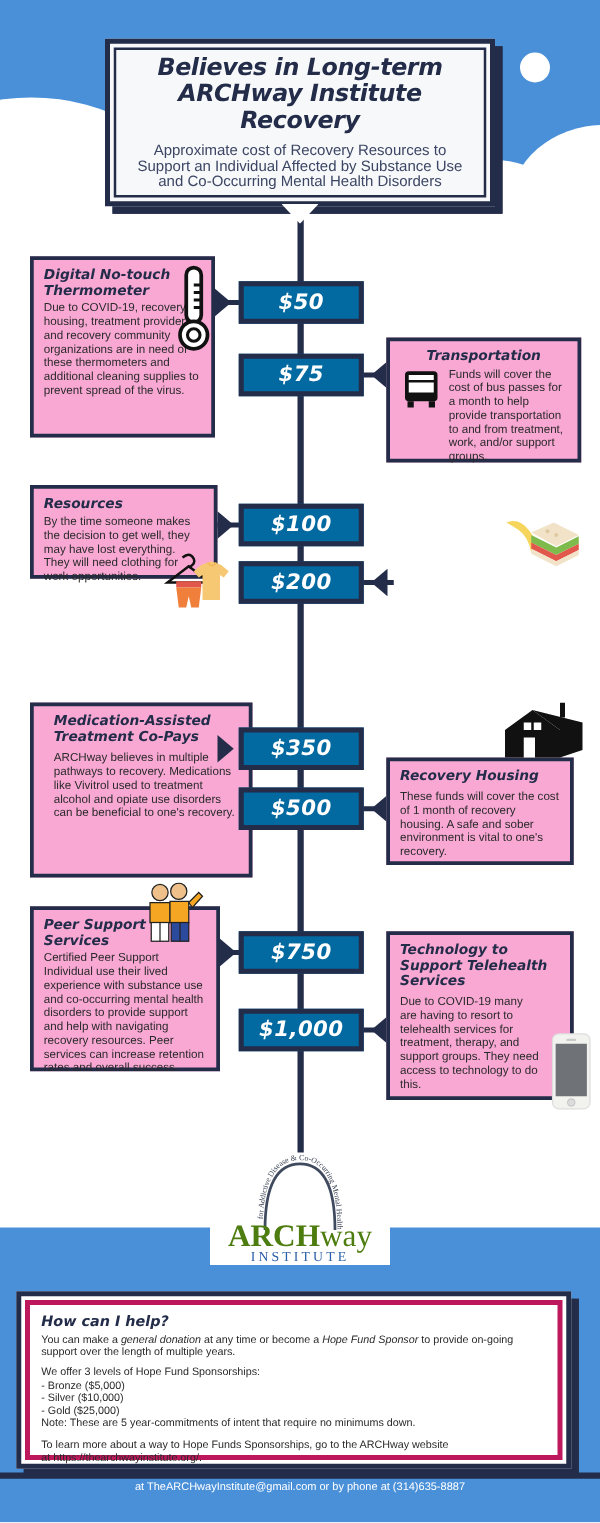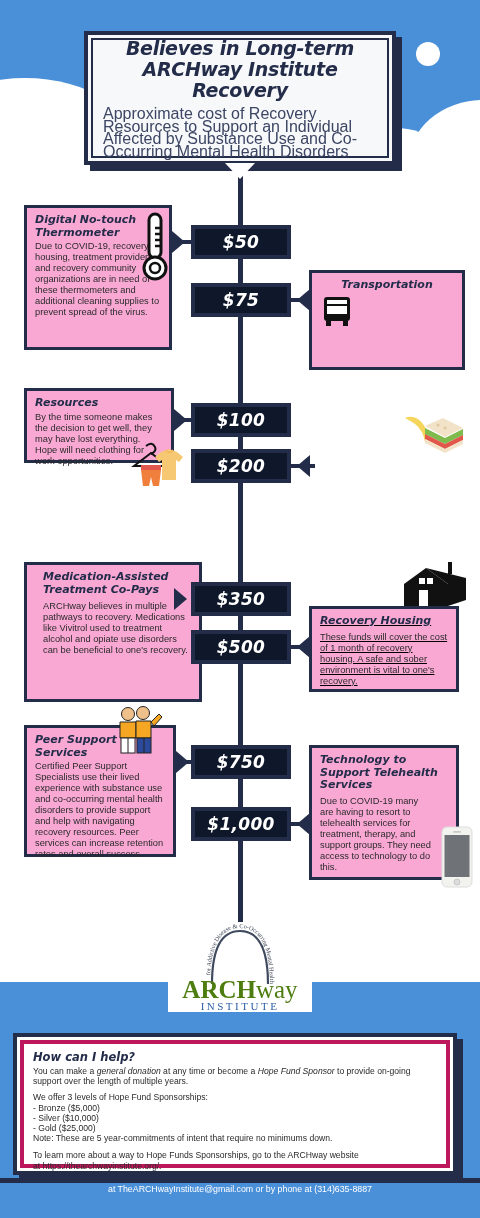--- a/index.html
+++ b/index.html
@@ -37,41 +37,41 @@
     padding:6px 10px;
   }
   .hdr-title {
     font-family:"DejaVu Sans", sans-serif;
     font-weight:bold; font-style:italic;
     font-size:19px; line-height:21px; letter-spacing:-0.3px;
     color:#232c49; text-align:center;
   }
   .hdr-sub {
     margin-top:7px;
-    font-size:16px; line-height:12.5px; color:#3c4664; 
+    font-size:12px; line-height:12.5px; color:#3c4664; text-align:center;
     font-family:"Liberation Sans", sans-serif;
   }
   
   .hdr-notch {
     position:absolute; left:225px; top:163px; width:30px; height:16px;
     background:#ffffff; clip-path:polygon(0 0, 100% 0, 50% 100%);
     z-index:5;
   }
 
   
   .spine {
     position:absolute; left:238px; top:163px; width:5px; height:790px;
     background:#232c49; z-index:1;
   }
   .spine-cap { position:absolute; left:236px; top:948px; width:9px; height:9px; background:#232c49; border-radius:50%; z-index:1; }
 
   
   .chip {
     position:absolute; width:100px; height:34px;
-    background:#0f172a; border:4px solid #232c49;
+    background:#0369a1; border:4px solid #232c49;
     display:flex; align-items:center; justify-content:center;
     color:#ffffff; z-index:4;
     font-family:"DejaVu Sans", sans-serif;
     font-weight:bold; font-style:italic; font-size:17px; letter-spacing:0.3px;
   }
 
   
   .infobox {
     position:absolute; background:#f9a8d4; border:3px solid #232c49; z-index:3;
     padding:6px 8px 7px 8px;
@@ -194,27 +194,28 @@
     <div style="display:flex; gap:5px;">
       <div class="icon-abs" style="position:relative; flex:0 0 auto; width:34px; height:34px;">
         <svg width="34" height="34" viewBox="0 0 34 34">
           <rect x="4" y="3" width="26" height="24" rx="3" fill="#111"></rect>
           <rect x="7" y="6" width="20" height="4" fill="#fff"></rect>
           <rect x="7" y="12" width="20" height="8" fill="#fff"></rect>
           <rect x="6" y="27" width="5" height="5" fill="#111"></rect>
           <rect x="23" y="27" width="5" height="5" fill="#111"></rect>
         </svg>
       </div>
+      <div class="ib-body">Funds will cover the cost of bus passes for a month to help provide transportation to and from treatment, work, and/or support groups.</div>
     </div>
   </div>
 
   <div class="connector" style="left:170px; top:418px; width:30px;"></div>
   <div class="infobox" style="left:24px; top:388px; width:150px; height:75px;">
     <div class="ib-title">Resources</div>
-    <div class="ib-body">By the time someone makes the decision to get well, they may have lost everything. Hope will need clothing for work opportunities.</div>
+    <div class="ib-body">By the time someone makes the decision to get well, they may have lost everything. They will need clothing for work opportunities.</div>
   </div>
   <div class="arrow arr-right" style="left:174px; top:409px;"></div>
 
   <div class="icon-abs" style="left:128px; top:440px; width:64px; height:48px;">
     <svg width="64" height="48" viewBox="0 0 64 48">
       <path d="M18 6 q6 -5 9 1 q2 4 -4 7" fill="none" stroke="#111" stroke-width="2"></path>
       <path d="M23 13 L6 26 h34 z" fill="none" stroke="#111" stroke-width="2"></path>
       <path d="M33 12 l8 -3 l8 3 l6 5 l-4 5 l-3 -2 v20 h-14 v-20 l-3 2 l-4 -5 z" fill="#f7c873"></path>
       <path d="M38 10 q4 5 7 0" fill="none" stroke="#f2b95c" stroke-width="1.5"></path>
       <rect x="13" y="25" width="20" height="5" fill="#e2574c"></rect>
@@ -243,40 +244,40 @@
   <div class="infobox" style="left:24px; top:562px; width:178px; height:140px;padding-left:16px;">
     <div class="ib-title">Medication-Assisted Treatment Co-Pays</div>
     <div class="ib-body" style="margin-top:5px;">ARCHway believes in multiple pathways to recovery. Medications like Vivitrol used to treatment alcohol and opiate use disorders can be beneficial to one's recovery.</div>
   </div>
   <div class="arrow arr-right" style="left:174px; top:588px;"></div>
   <div class="chip" style="left:191px; top:582px;">$350</div>
 
   <div class="connector" style="left:285px; top:645px; width:30px;"></div>
   <div class="chip" style="left:191px; top:630px;">$500</div>
   <div class="arrow arr-left" style="left:297px; top:636px;"></div>
-  <div class="infobox" style="left:309px; top:606px; width:150px; height:86px;text-decoration:underline;">
+  <div class="infobox" style="left:309px; top:606px; width:150px; height:86px;">
     <div class="ib-title">Recovery Housing</div>
     <div class="ib-body" style="margin-top:4px;">These funds will cover the cost of 1 month of recovery housing. A safe and sober environment is vital to one's recovery.</div>
   </div>
 
   <div class="icon-abs" style="left:400px; top:562px; width:72px; height:48px;">
     <svg width="72" height="48" viewBox="0 0 72 48">
       <rect x="48" y="0" width="4" height="12" fill="#111"></rect>
       <path d="M4 22 L26 6 L48 22 v22 H4 z" fill="#111"></path>
       <path d="M26 6 L48 22 v22 l18 -6 V16 z" fill="#111"></path>
       <rect x="19" y="16" width="6" height="6" fill="#fff"></rect>
       <rect x="27" y="16" width="6" height="6" fill="#fff"></rect>
       <rect x="19" y="28" width="9" height="16" fill="#fff"></rect>
     </svg>
   </div>
 
   <div class="connector" style="left:170px; top:760px; width:30px;"></div>
   <div class="infobox" style="left:24px; top:725px; width:152px; height:132px;">
     <div class="ib-title">Peer Support Services</div>
-    <div class="ib-body">Certified Peer Support Specialists use their lived experience with substance use and co-occurring mental health disorders to provide support and help with navigating recovery resources.  Peer services can increase retention rates and overall success.</div>
+    <div class="ib-body">Certified Peer Support Individual use their lived experience with substance use and co-occurring mental health disorders to provide support and help with navigating recovery resources.  Peer services can increase retention rates and overall success.</div>
   </div>
   <div class="arrow arr-right" style="left:176px; top:751px;"></div>
 
   <div class="icon-abs" style="left:112px; top:706px; width:54px; height:48px;">
     <svg width="54" height="48" viewBox="0 0 54 48">
       <circle cx="16" cy="8" r="6.5" fill="#f0c08a" stroke="#222" stroke-width="1"></circle>
       <circle cx="31" cy="7" r="6.5" fill="#f0c08a" stroke="#222" stroke-width="1"></circle>
       <path d="M8 16 h16 v16 H8 z" fill="#f5a623" stroke="#222" stroke-width="1"></path>
       <path d="M24 15 h15 v17 H24 z" fill="#f5a623" stroke="#222" stroke-width="1"></path>
       <path d="M39 16 l8 -8 l3 3 l-8 9 z" fill="#f5a623" stroke="#222" stroke-width="1"></path>

